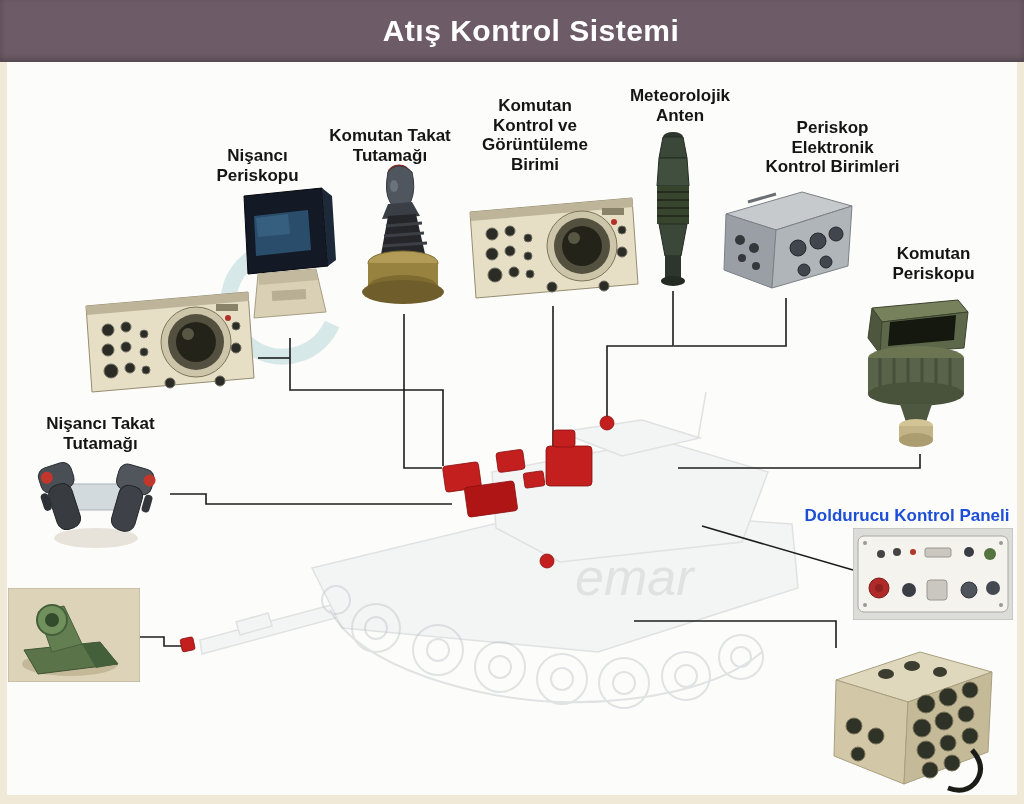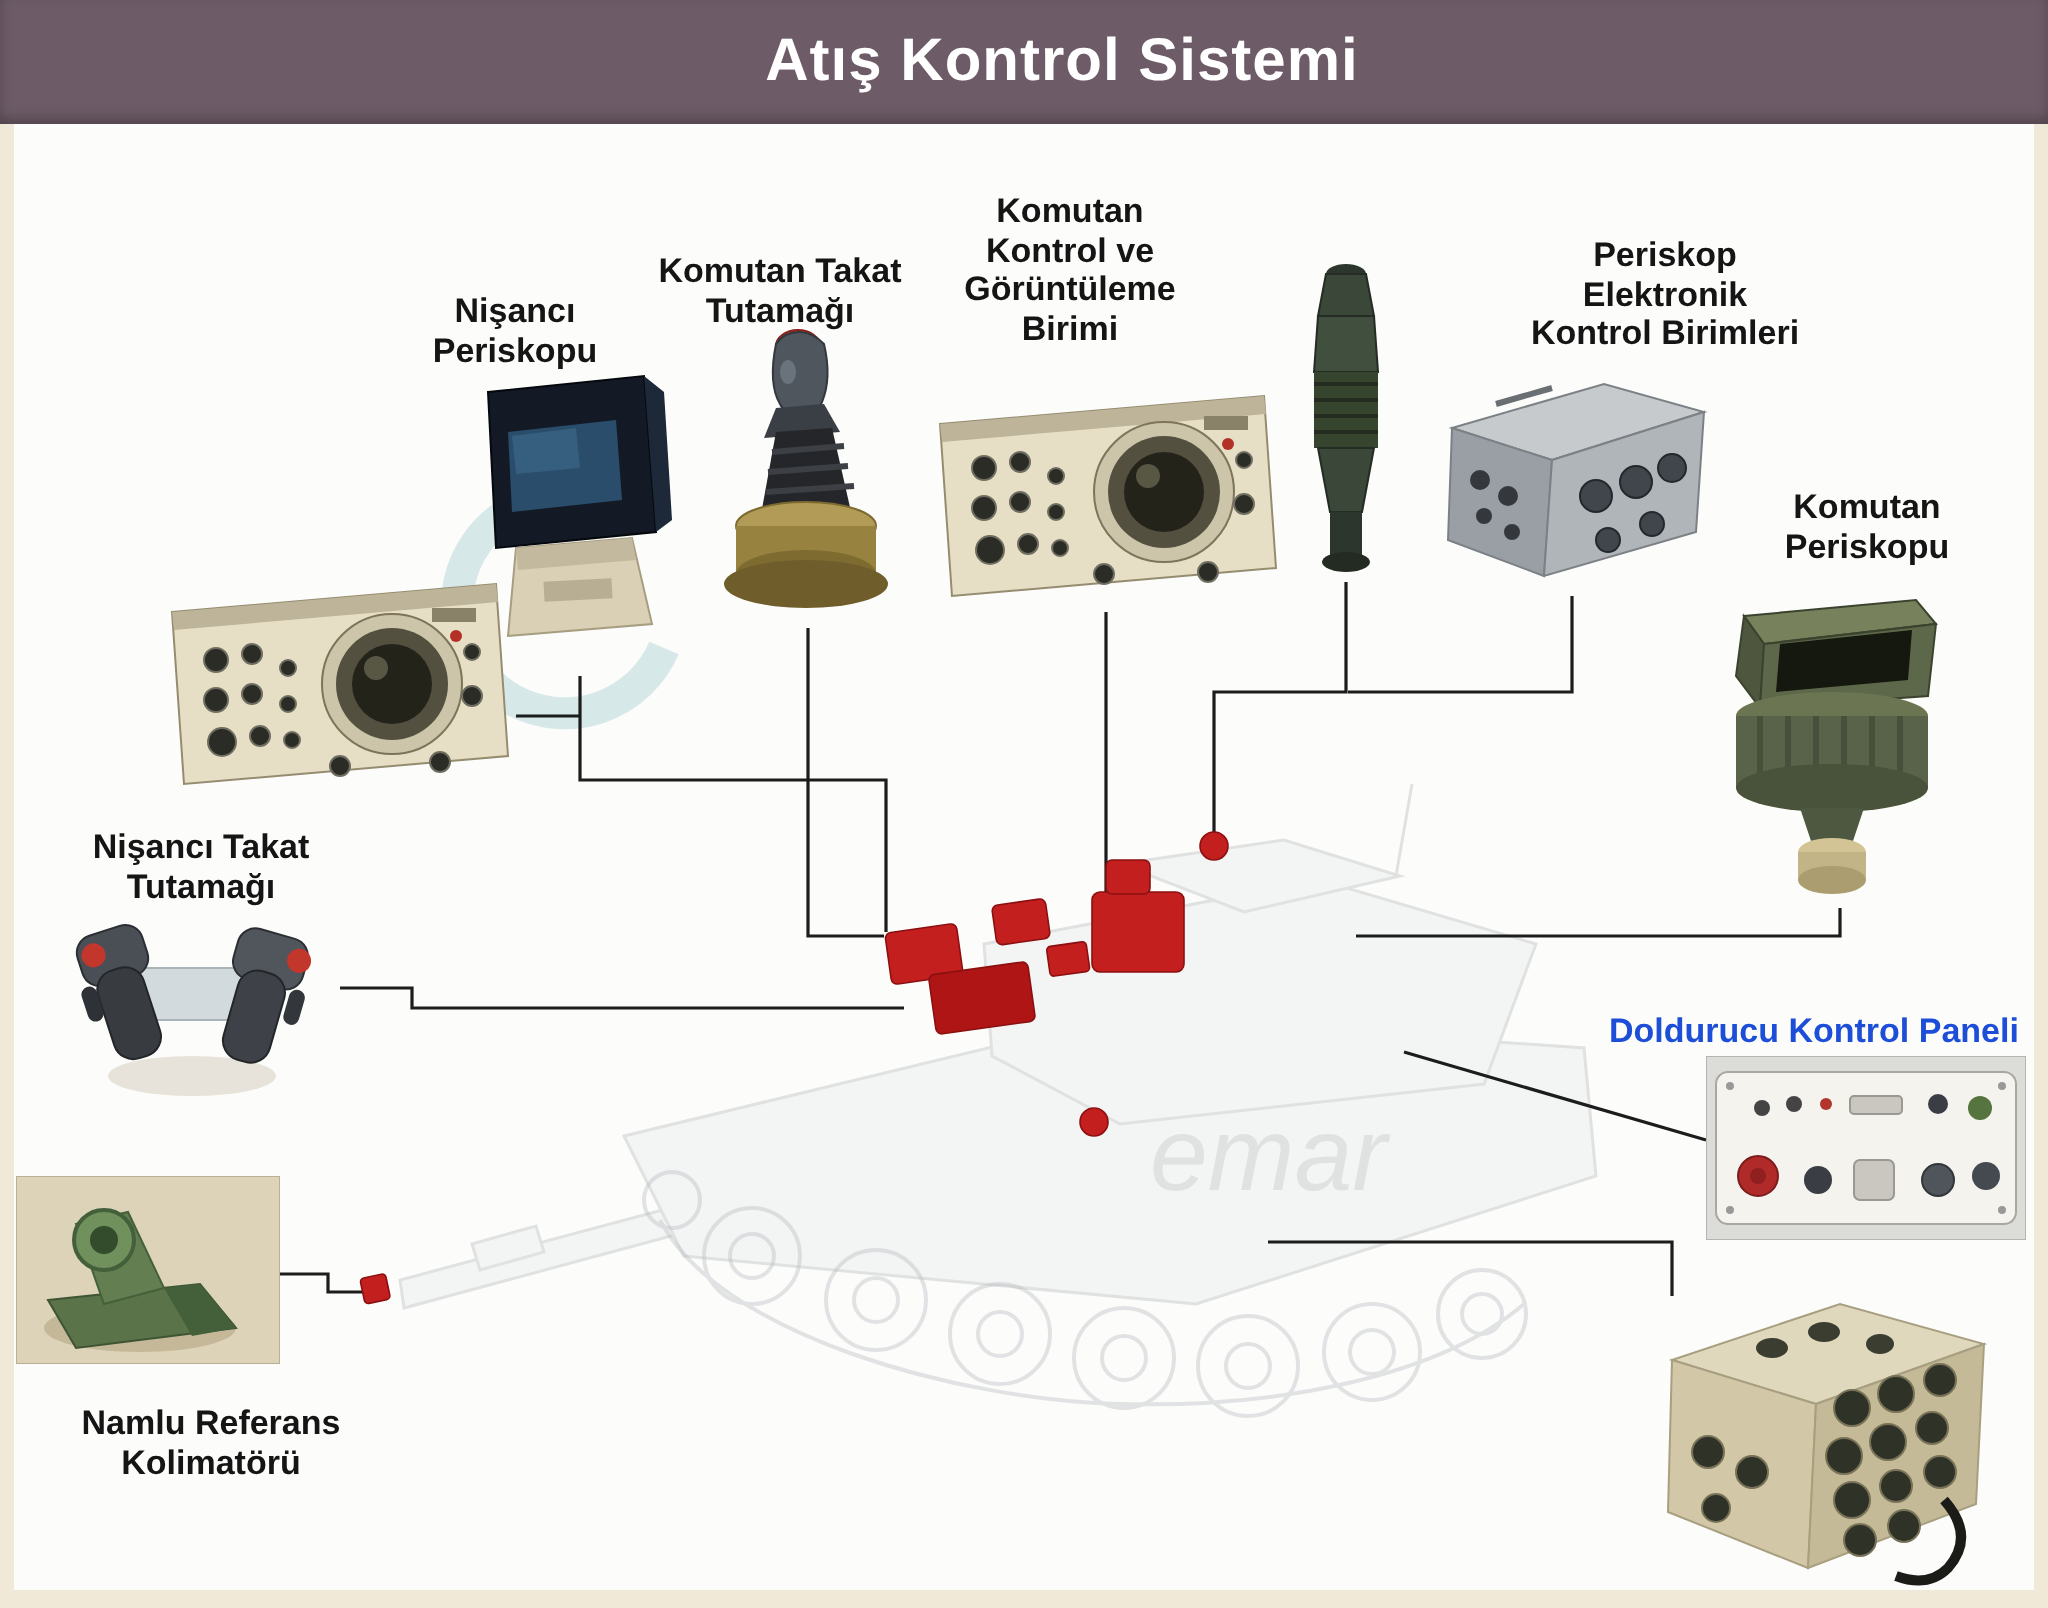--- a/index.html
+++ b/index.html
@@ -313,30 +313,30 @@
 Periskopu</div>
 
   <div class="label" style="left:310px;top:126px;width:160px">Komutan Takat
 Tutamağı</div>
 
   <div class="label" style="left:465px;top:96px;width:140px">Komutan
 Kontrol ve
 Görüntüleme
 Birimi</div>
 
+  <div class="label" style="left:615px;top:86px;width:130px">Meteorolojik
+Anten</div>
 
   <div class="label" style="left:750px;top:118px;width:165px">Periskop
 Elektronik
 Kontrol Birimleri</div>
 
   <div class="label" style="left:876px;top:244px;width:115px">Komutan
 Periskopu</div>
 
 
   <div class="label" style="left:33px;top:414px;width:135px">Nişancı Takat
 Tutamağı</div>
 
   <div class="label gray" style="left:793px;top:506px;width:228px">Doldurucu Kontrol Paneli</div>
 
-  <div class="label" style="left:23px;top:702px;width:165px">Namlu Referans
-Kolimatörü</div>
 
 </div>
 
 </body></html>

